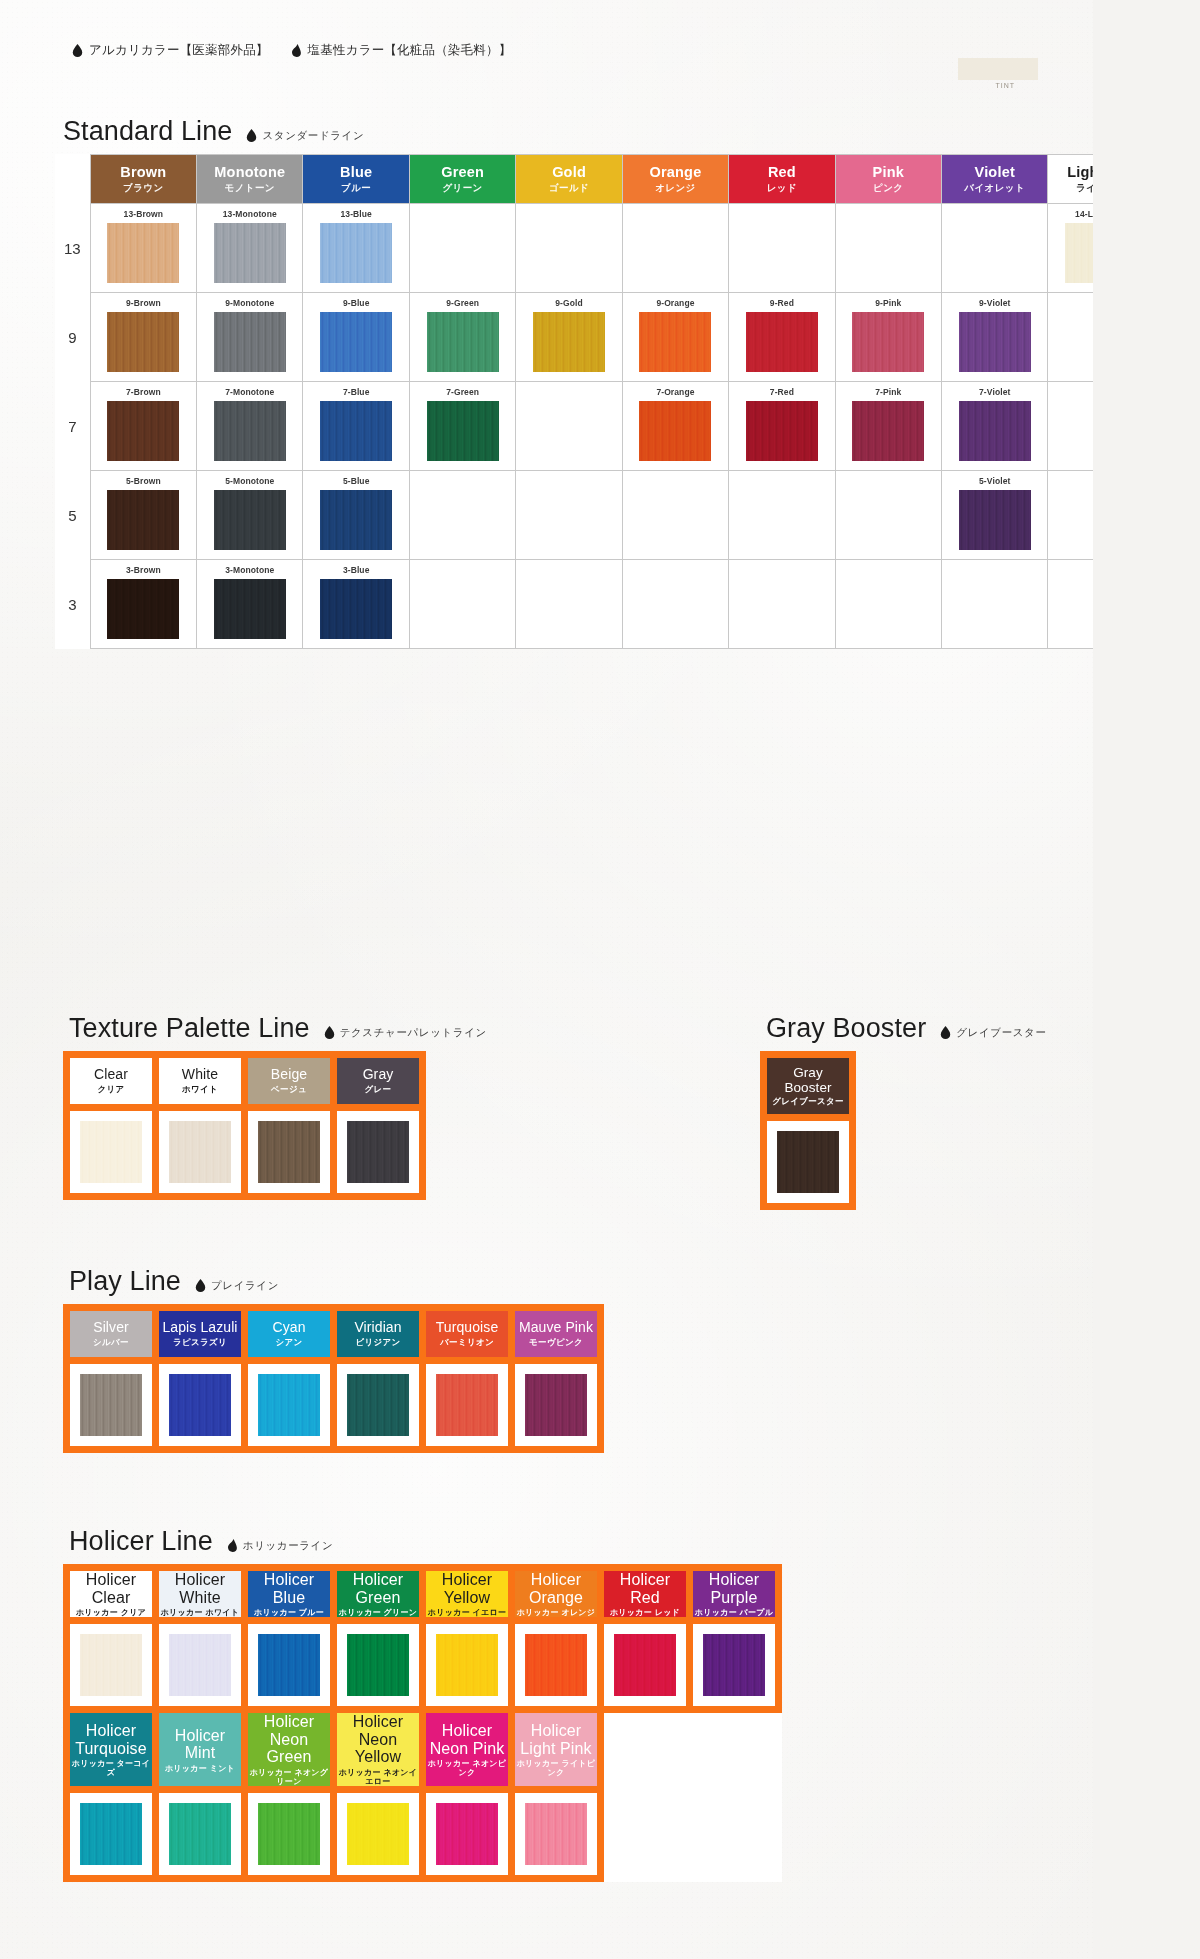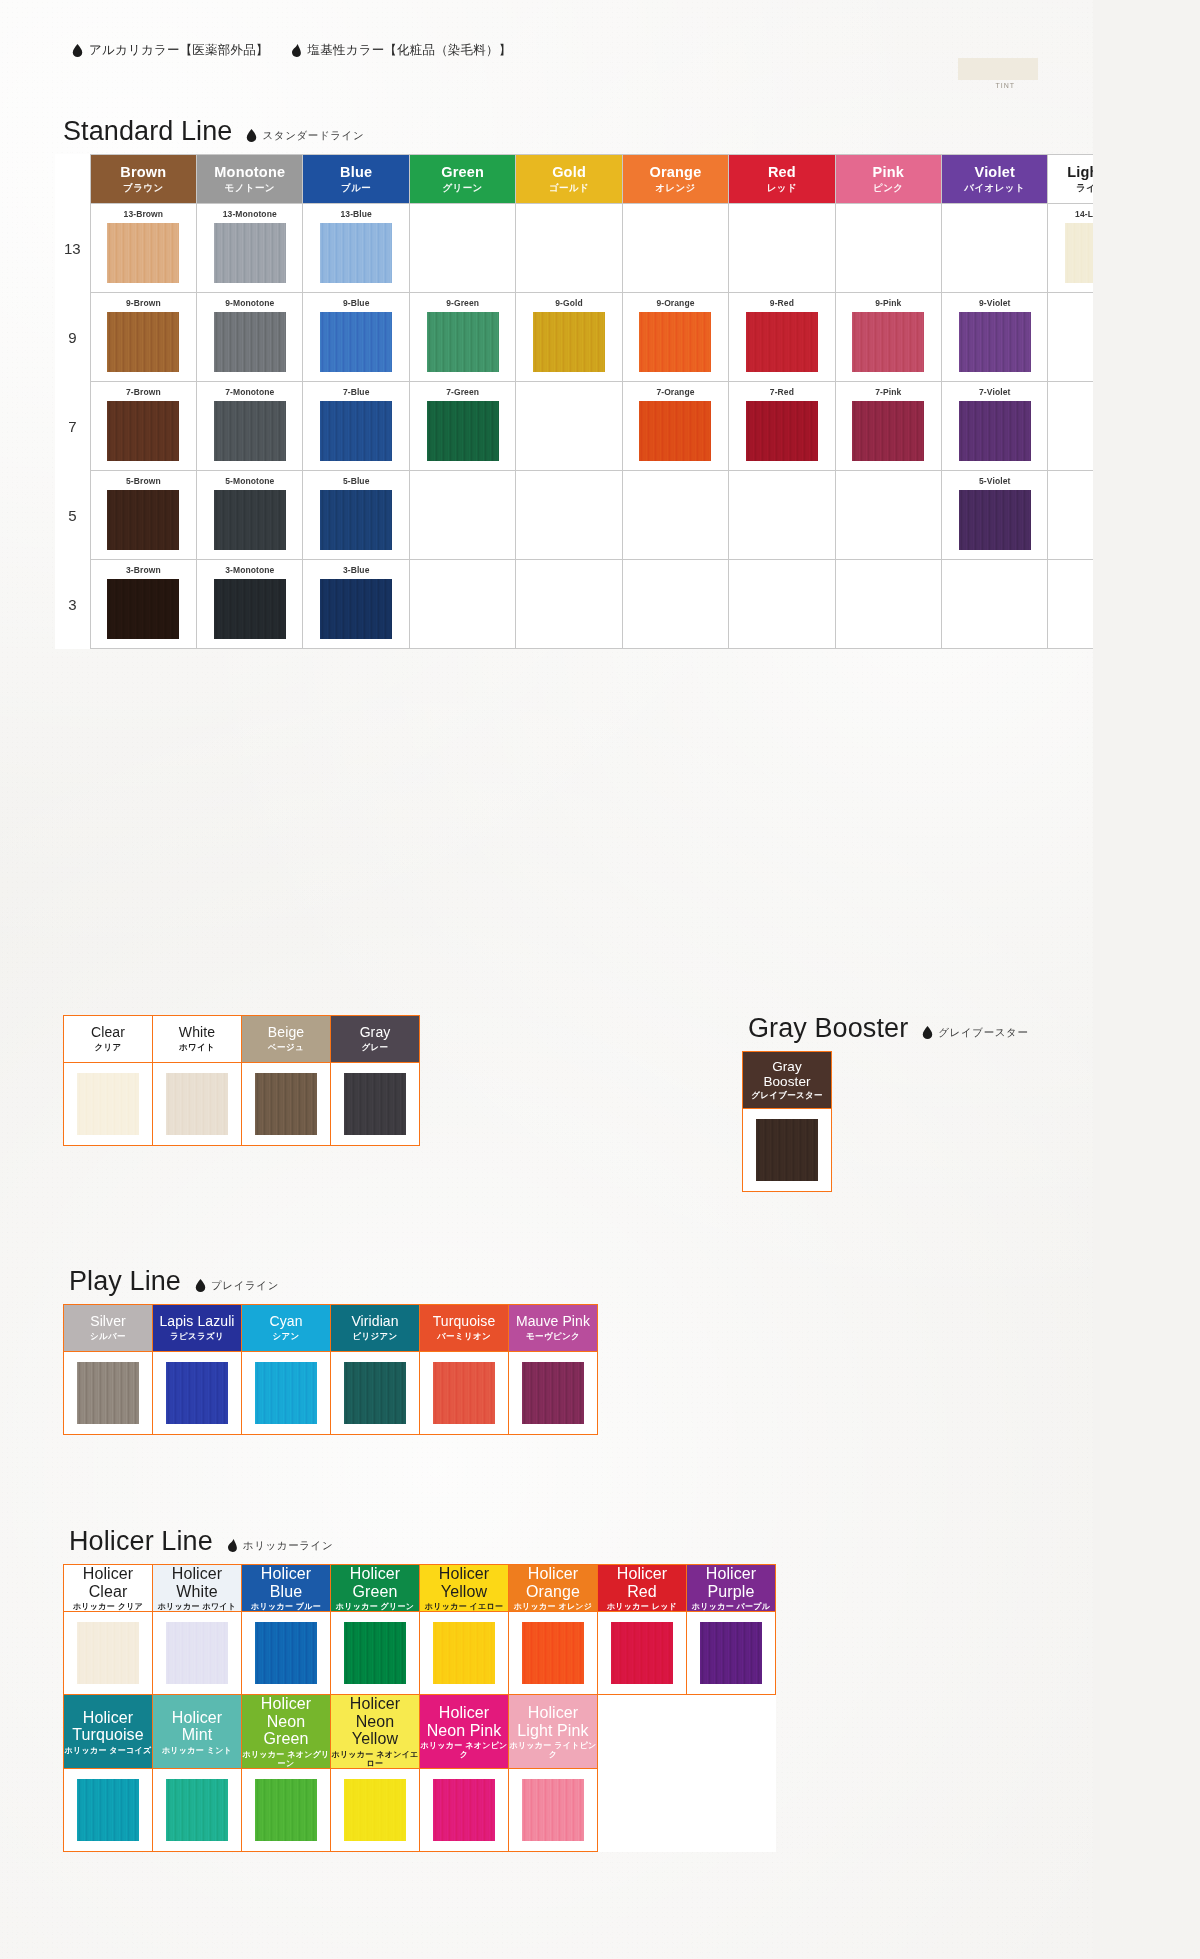--- a/index.html
+++ b/index.html
@@ -111,21 +111,21 @@
       rgba(0,0,0,.09) 7px);
     mix-blend-mode:overlay;
     opacity:.85;
   }
   td.empty{background:#fff;}
 
   
   .blockwrap{position:absolute;}
   .blockwrap .sect-title{margin-left:6px;margin-bottom:9px;}
   table.cards{border-collapse:collapse;table-layout:fixed;background:#fff;}
-  table.cards td{border:1px solid #f97316;padding:0;background:#fff;}
+  table.cards td{border:7px solid #f97316;padding:0;background:#fff;}
   td.cardhead{
     height:46px;text-align:center;vertical-align:middle;color:#fff;
     line-height:1.14;
   }
   td.cardhead .en{display:block;font-size:14px;letter-spacing:.1px;}
   td.cardhead .en.two{font-size:13.5px;}
   td.cardhead .jp{display:block;font-size:8.5px;letter-spacing:.3px;margin-top:2px;font-weight:bold;}
   td.cardhead.light{color:#1d1d1d;}
   td.cardbody{height:82px;vertical-align:middle;text-align:center;}
   .chip-sm{width:62px;height:62px;margin:0 auto;position:relative;overflow:hidden;}
@@ -392,20 +392,31 @@
             <td class="swcell empty"></td>
             <td class="swcell empty"></td>
             <td class="swcell empty"></td>
             <td class="swcell empty"></td>
           </tr>
         </tbody>
       </table>
   </div>
 
   <div class="blockwrap" style="left:63px;top:1015px;">
+    <div class="sect-title">
+      <h2>Texture Palette Line</h2>
+      <span class="sect-jp">
+        <span class="drop">
+          <svg width="11" height="13" viewBox="0 0 11 13">
+              <path d="M5.5 0 C8.4 3.6 10.2 6.1 10.2 8.4 C10.2 11.2 8.1 13 5.5 13 C2.9 13 0.8 11.2 0.8 8.4 C0.8 6.1 2.6 3.6 5.5 0 Z" fill="#1b1b1b"></path>
+            </svg>
+        </span>
+        <span>テクスチャーパレットライン</span>
+      </span>
+    </div>
     <table class="cards" id="texture-table">
         <colgroup>
           <col style="width:89px">
           <col style="width:89px">
           <col style="width:89px">
           <col style="width:89px">
         </colgroup>
         <tbody>
           <tr>
             <td class="cardhead light" style="background:#ffffff;color:#1d1d1d">
@@ -436,21 +447,21 @@
               <div class="chip-sm" style="background:#6d5946"></div>
             </td>
             <td class="cardbody">
               <div class="chip-sm" style="background:#3c3a3f"></div>
             </td>
           </tr>
         </tbody>
       </table>
   </div>
 
-  <div class="blockwrap" style="left:706px;top:1015px;padding-left:36px;">
+  <div class="blockwrap" style="left:724px;top:1015px;padding-left:36px;">
     <div class="sect-title">
       <h2>Gray Booster</h2>
       <span class="sect-jp">
         <span class="drop">
           <svg width="11" height="13" viewBox="0 0 11 13">
               <path d="M5.5 0 C8.4 3.6 10.2 6.1 10.2 8.4 C10.2 11.2 8.1 13 5.5 13 C2.9 13 0.8 11.2 0.8 8.4 C0.8 6.1 2.6 3.6 5.5 0 Z" fill="#1b1b1b"></path>
             </svg>
         </span>
         <span>グレイブースター</span>
       </span>

